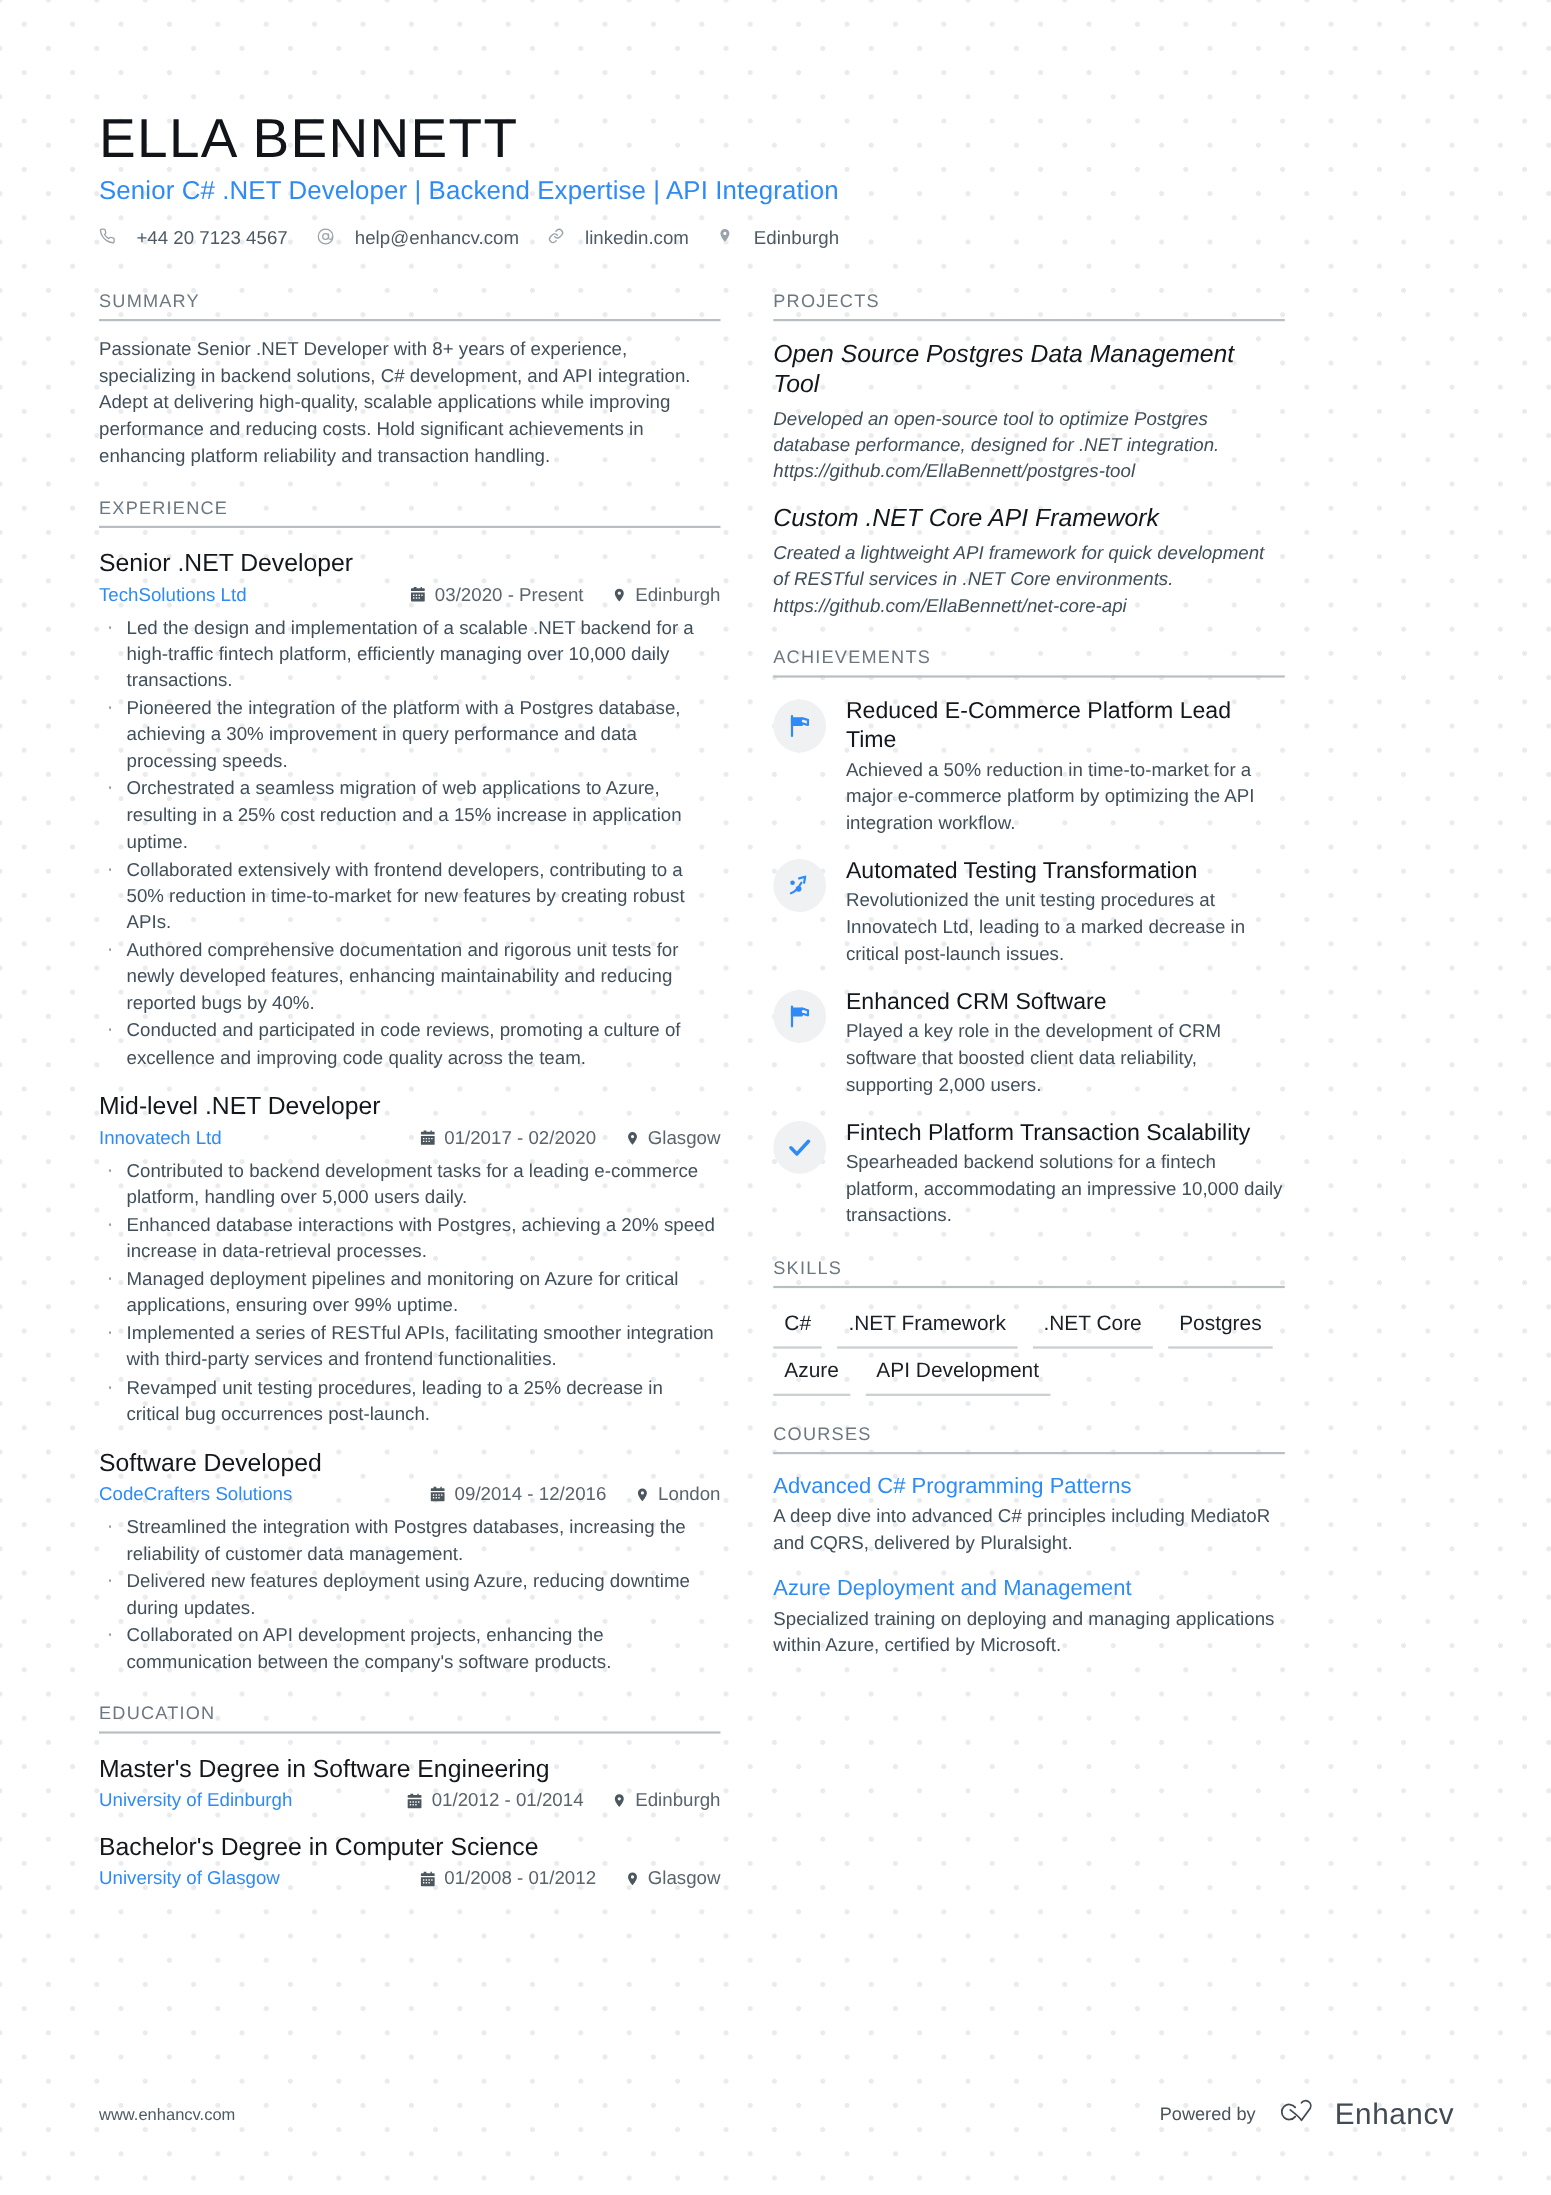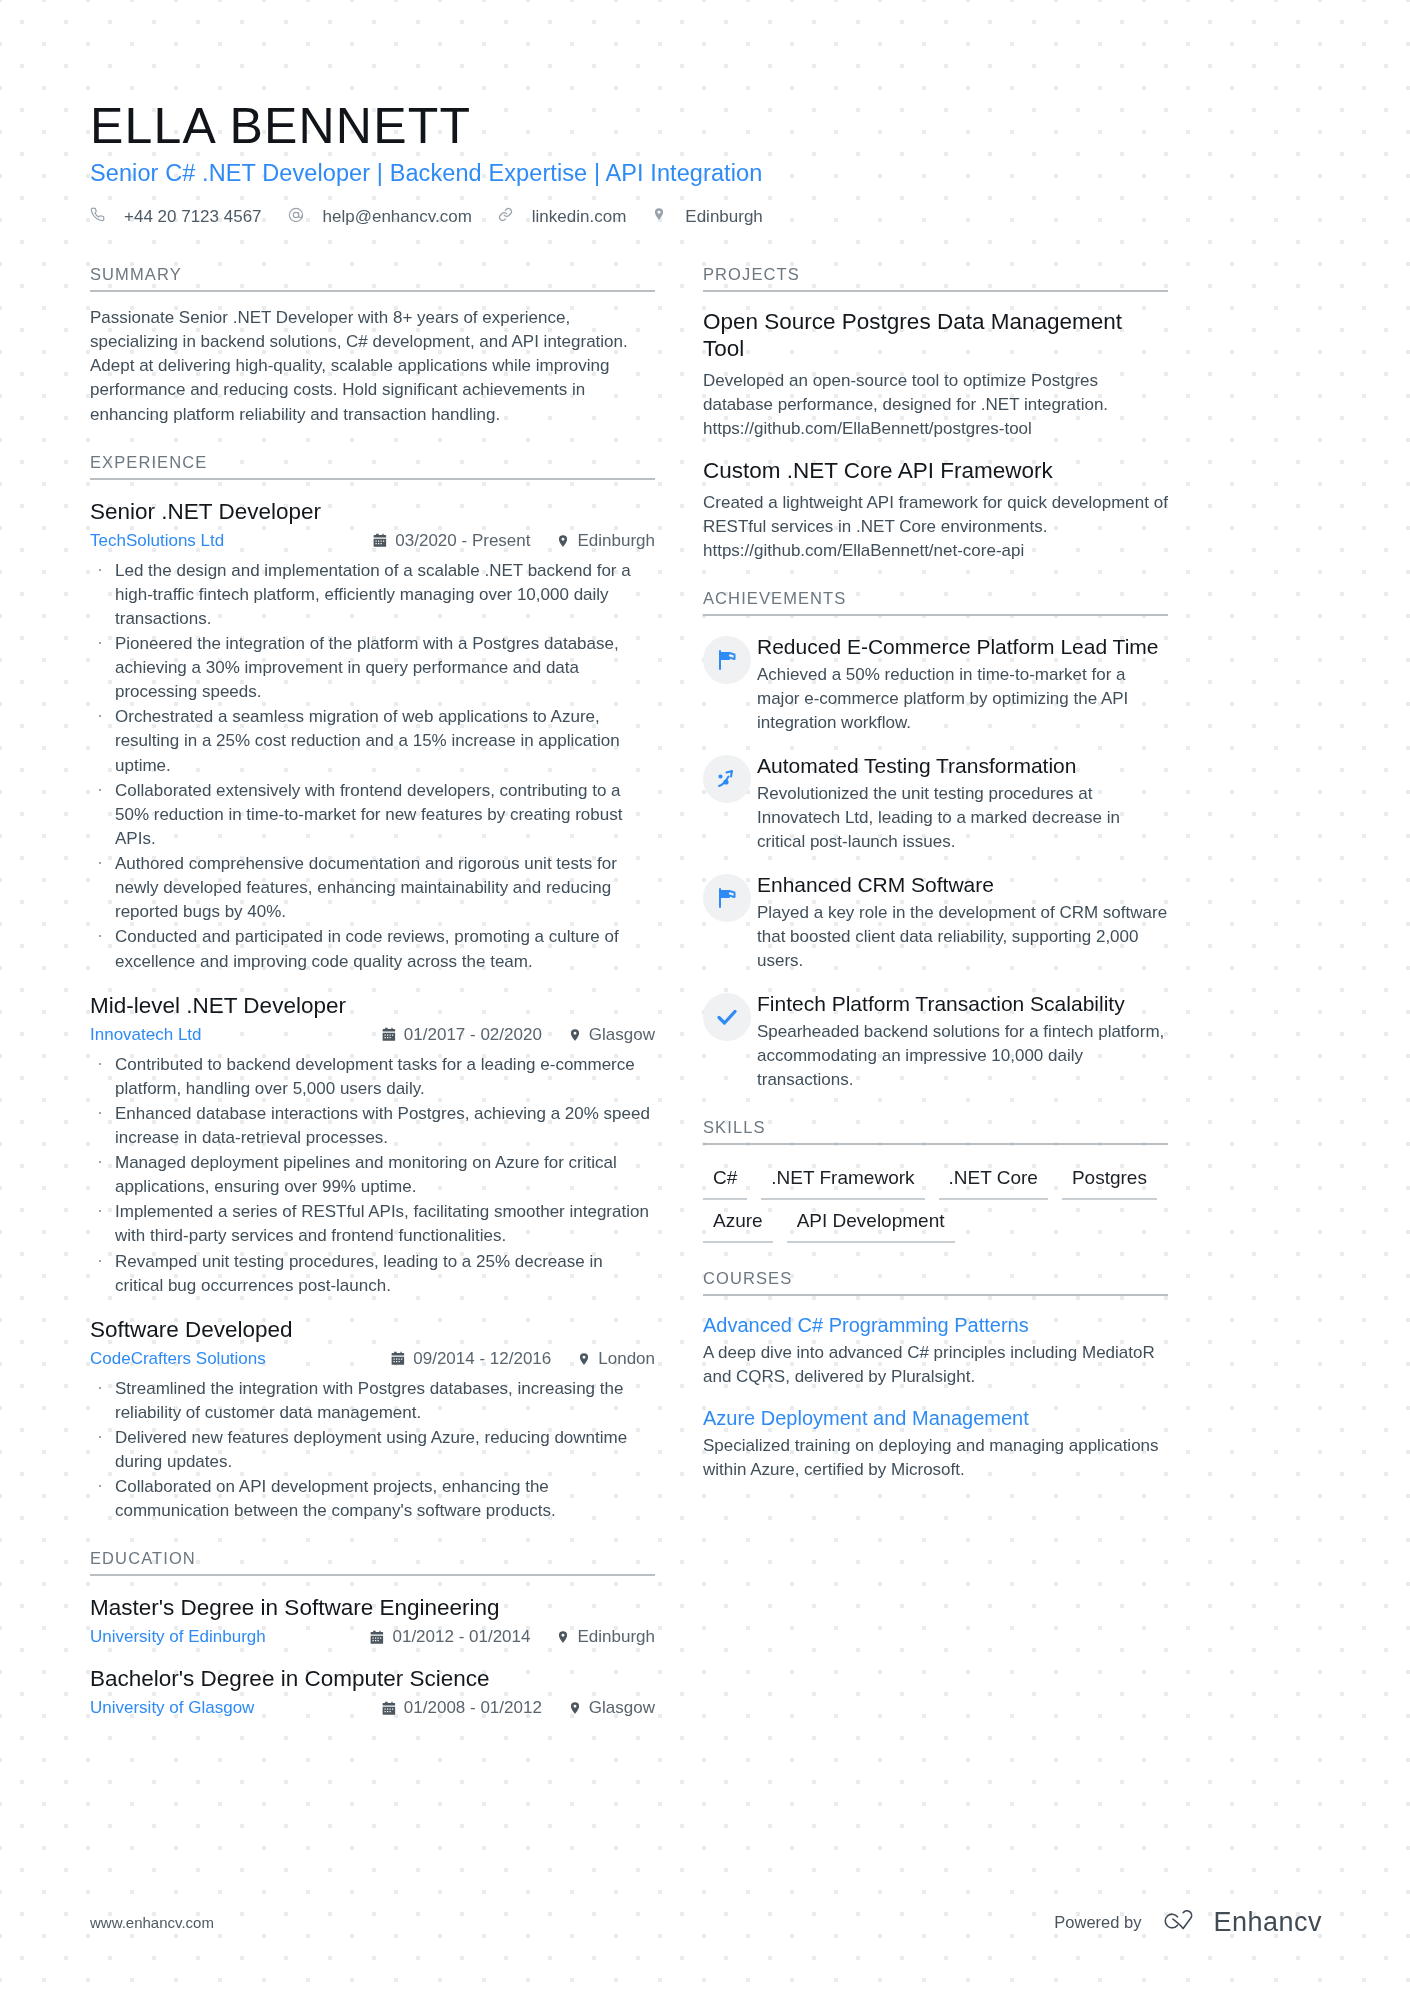--- a/index.html
+++ b/index.html
@@ -137,38 +137,38 @@
   ul.bullets li::before {
     content: "·";
     position: absolute;
     left: 7px;
     top: -2px;
     color: #8d969d;
     font-size: 18px;
   }
 
   
-  .proj { margin-top: 16px; }
+  .proj { margin-top: 16px; font-style: italic; }
   .proj-title {
     font-size: 22.5px;
     color: #13181d;
     line-height: 1.22;
     font-weight: 400;
   }
   .proj-desc {
     font-size: 17px;
     line-height: 1.42;
     color: #414f5a;
     margin-top: 6px;
   }
 
   
   .ach {
     display: flex;
-    gap: 6px;
+    gap: 18px;
     margin-top: 18px;
   }
   .ach-badge {
     width: 48px; height: 48px;
     border-radius: 50%;
     background: #f0f1f2;
     flex: none;
     display: flex;
     align-items: center;
     justify-content: center;

